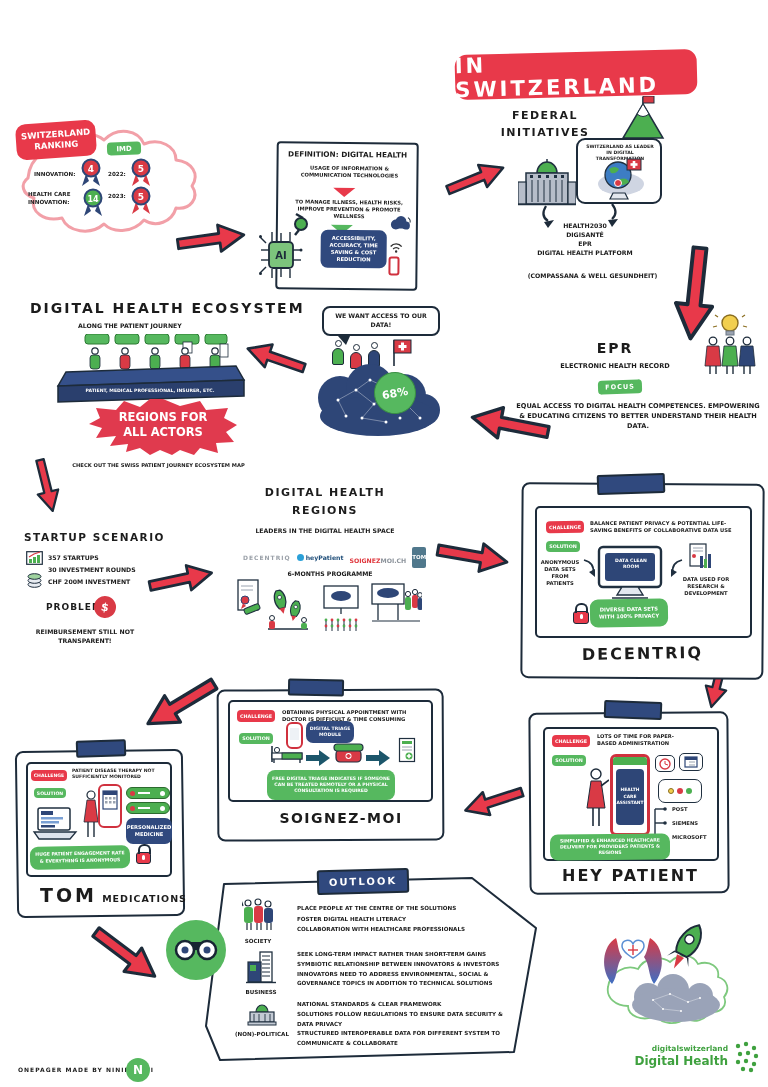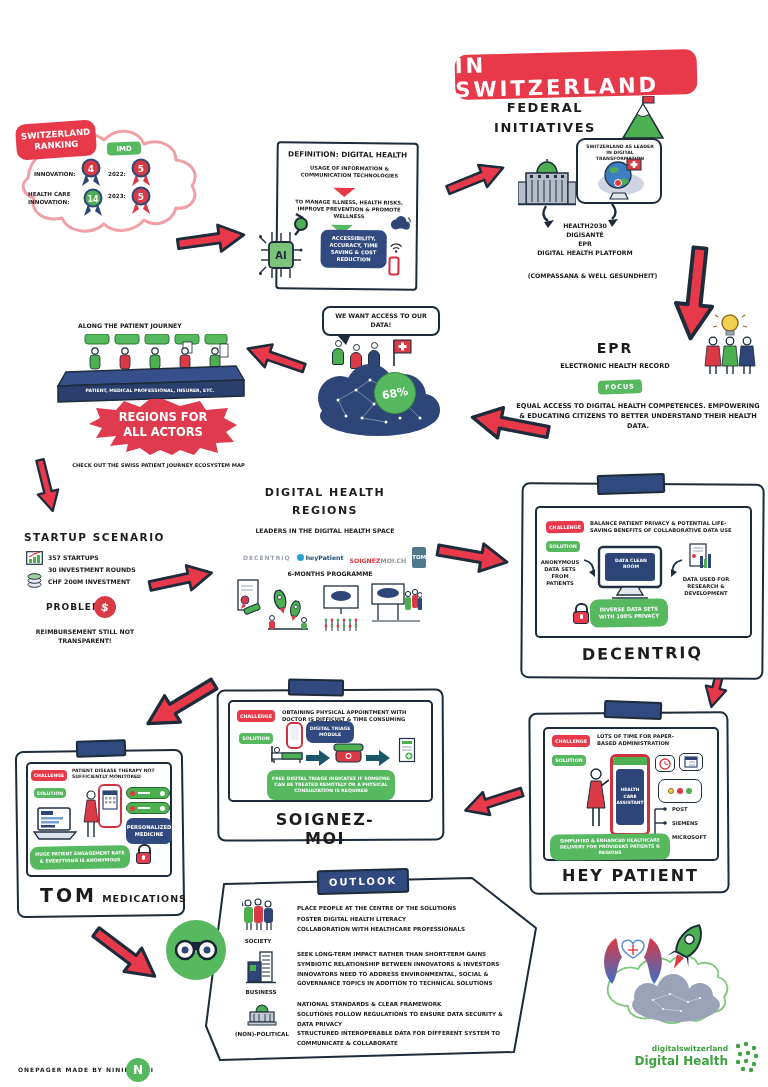--- a/index.html
+++ b/index.html
@@ -149,21 +149,21 @@
       <circle cx="2.5" cy="43.5" r="1.5" fill="#1d2b3a"></circle>
     <rect x="11" y="12" width="24" height="26" rx="4" fill="#7cc47c" stroke="#1d2b3a" stroke-width="1.8"></rect>
     <text x="23" y="29" text-anchor="middle" font-size="10" font-weight="bold" fill="#1d2b3a">AI</text>
   </svg>
   <svg class="abs" style="left:290px;top:212px;z-index:6" width="20" height="24" viewBox="0 0 20 24">
     <line x1="6" y1="2" x2="13" y2="6" stroke="#1d2b3a" stroke-width="2.4"></line>
     <circle cx="11" cy="12" r="6" fill="#4caf50" stroke="#1d2b3a" stroke-width="2"></circle>
     <line x1="9" y1="18" x2="5" y2="23" stroke="#1d2b3a" stroke-width="2.4"></line>
   </svg>
 
-  <div class="abs b c" style="left:493px;top:98px;width:104px;font-size:13px;line-height:1.5;letter-spacing:1.5px">
+  <div class="abs b c" style="left:493px;top:108px;width:104px;font-size:11px;line-height:1.5;letter-spacing:1.5px">
     <div>FEDERAL</div>
     <div>INITIATIVES</div>
   </div>
   <svg class="abs" style="left:518px;top:158px" width="58" height="48" viewBox="0 0 58 48">
     <path d="M19,15 a10,11 0 0 1 20,0 Z" fill="#4caf50" stroke="#203040" stroke-width="1.5"></path>
     <line x1="29" y1="4" x2="29" y2="1" stroke="#203040" stroke-width="1.5"></line>
     <rect x="8" y="15" width="42" height="31" fill="#b6bdc9" stroke="#203040" stroke-width="1.5"></rect>
     <rect x="0" y="24" width="8" height="22" fill="#b6bdc9" stroke="#203040" stroke-width="1.2"></rect>
     <rect x="50" y="24" width="8" height="22" fill="#b6bdc9" stroke="#203040" stroke-width="1.2"></rect>
     <g stroke="#203040" stroke-width="1">
@@ -204,20 +204,21 @@
     <rect x="25" y="0" width="11" height="7" fill="#d93a45" stroke="#203040" stroke-width="1"></rect>
   </svg>
   <div class="abs b c f6" style="left:520px;top:222px;width:130px">
     <div>HEALTH2030</div>
     <div>DIGISANTÉ</div>
     <div>EPR</div>
     <div>DIGITAL HEALTH PLATFORM</div>
   </div>
   <div class="abs b c f6" style="left:500px;top:272px;width:185px">(COMPASSANA &amp; WELL GESUNDHEIT)</div>
 
+  <div class="abs b" style="left:30px;top:300px;font-size:14px;letter-spacing:2px">DIGITAL HEALTH ECOSYSTEM</div>
   <div class="abs b f6" style="left:78px;top:322px">ALONG THE PATIENT JOURNEY</div>
   <svg class="abs" style="left:48px;top:334px" width="205" height="70" viewBox="0 0 205 70">
     <g>
       <rect x="37" y="0" width="24" height="10" rx="3" fill="#56b85f" stroke="#2c7a33"></rect>
       <rect x="67" y="0" width="24" height="10" rx="3" fill="#56b85f" stroke="#2c7a33"></rect>
       <rect x="97" y="0" width="24" height="10" rx="3" fill="#56b85f" stroke="#2c7a33"></rect>
       <rect x="127" y="0" width="24" height="10" rx="3" fill="#56b85f" stroke="#2c7a33"></rect>
       <rect x="157" y="0" width="22" height="10" rx="3" fill="#56b85f" stroke="#2c7a33"></rect>
     </g>
     <g>
@@ -540,21 +541,21 @@
     <rect x="4" y="4" width="10" height="3" fill="#4caf50"></rect>
     <line x1="4" y1="10" x2="14" y2="10" stroke="#9aa3b0"></line>
       <line x1="4" y1="13" x2="14" y2="13" stroke="#9aa3b0"></line>
     <circle cx="11" cy="19" r="3.5" fill="#4caf50"></circle>
       <rect x="10.2" y="16.8" width="1.6" height="4.4" fill="#fff"></rect>
       <rect x="8.8" y="18.2" width="4.4" height="1.6" fill="#fff"></rect>
   </svg>
   <div class="abs gbox f45" style="left:267px;top:770px;width:128px;height:30px;z-index:8">
     <span>FREE DIGITAL TRIAGE INDICATES IF SOMEONE CAN BE TREATED REMOTELY OR A PHYSICAL CONSULTATION IS REQUIRED</span>
   </div>
-  <div class="abs b c" style="left:260px;top:810px;width:130px;font-size:16px;letter-spacing:1.5px;z-index:8">SOIGNEZ-MOI</div>
+  <div class="abs b c" style="left:276px;top:810px;width:130px;font-size:14px;letter-spacing:1.5px;z-index:8">SOIGNEZ-MOI</div>
 
   <div class="abs card" style="left:529px;top:712px;width:200px;height:182px;transform:rotate(-0.4deg);z-index:6"></div>
   <div class="abs tape" style="left:604px;top:701px;width:58px;height:18px;transform:rotate(2deg);z-index:7"></div>
   <div class="abs frame" style="left:543px;top:727px;width:176px;height:134px;z-index:7"></div>
   <div class="abs tag red" style="left:552px;top:735px;width:38px;height:12px;font-size:4.8px;z-index:8">
     <span>CHALLENGE</span>
   </div>
   <div class="abs b f5" style="left:597px;top:733px;width:85px;z-index:8">LOTS OF TIME FOR PAPER-BASED ADMINISTRATION</div>
   <div class="abs tag green" style="left:552px;top:755px;width:34px;height:11px;font-size:4.8px;z-index:8">
     <span>SOLUTION</span>

